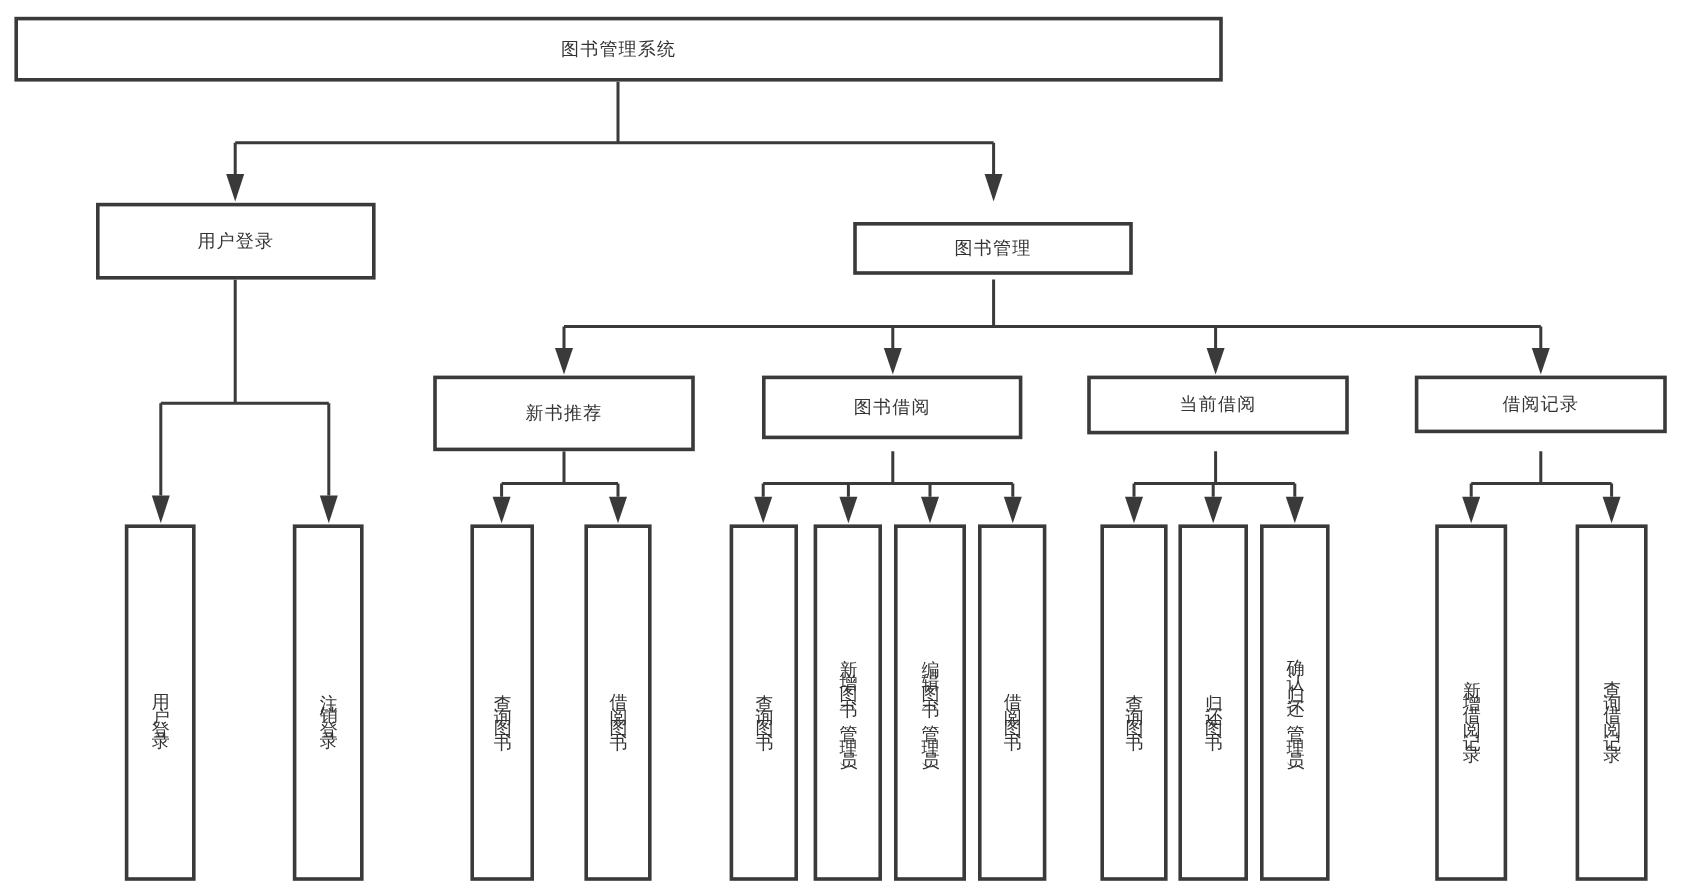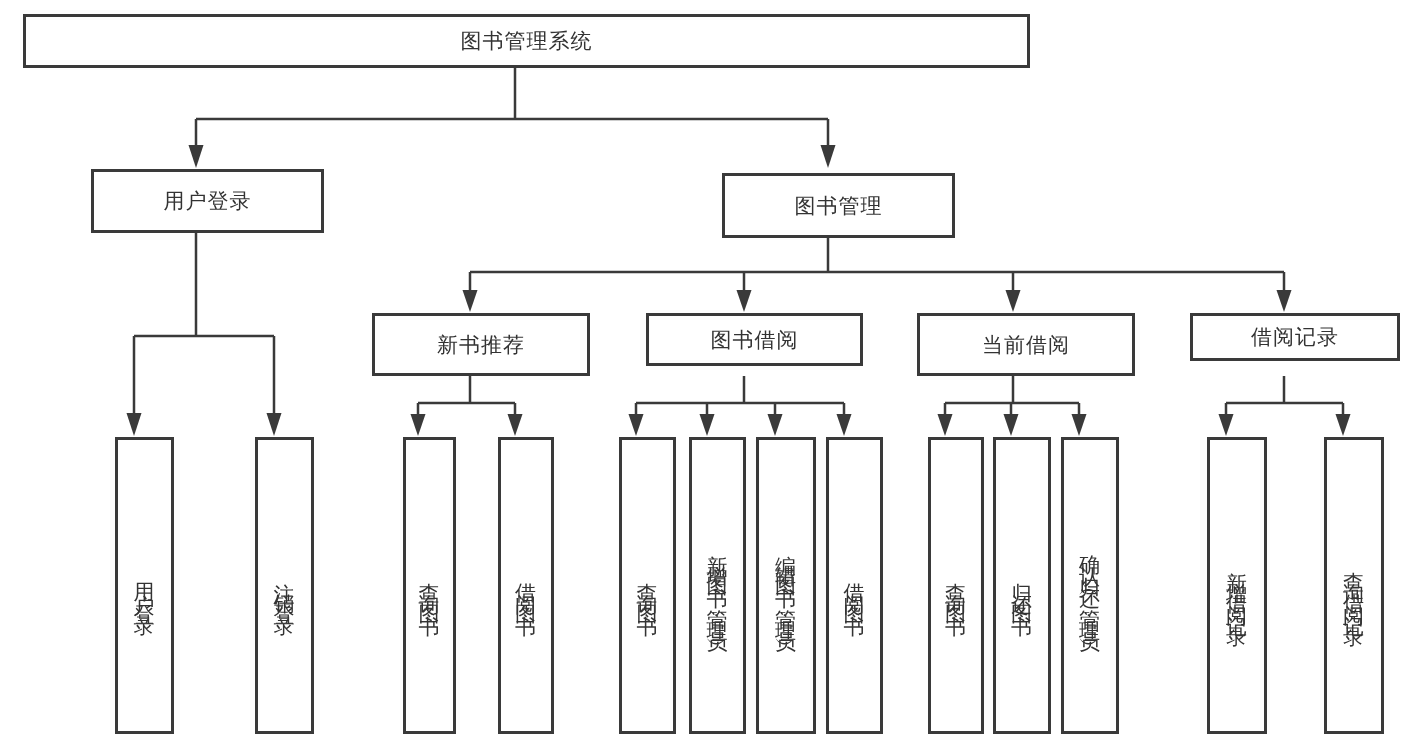--- a/index.html
+++ b/index.html
@@ -15,21 +15,21 @@
     font-family:"Liberation Sans","DejaVu Sans",sans-serif;
     color:var(--text);
   }
   .connectors{position:absolute;left:0;top:0;width:1405px;height:747px;}
   .connectors path{stroke:var(--line);stroke-width:2.5;fill:none;}
   .connectors polygon{fill:var(--line);stroke:none;}
   .box{
     position:absolute;box-sizing:border-box;
     border:3px solid var(--line);background:var(--background);
     display:flex;align-items:center;justify-content:center;
-    font-size:21px;letter-spacing:1px;color:var(--text);margin-left:11px;
+    font-size:15px;letter-spacing:1px;color:var(--text);
   }
   .box.v{
     writing-mode:vertical-lr;
     letter-spacing:11px;
     line-height:1;
     padding-top:4px;
   }
   .watermark{
     position:absolute;left:1186px;top:712px;width:212px;
     font-size:19px;letter-spacing:0px;color:var(--watermark);
@@ -73,25 +73,25 @@
     <polygon points="1071.5,414 1086.5,414 1079,436"></polygon>
 
     <path d="M1284 376 V403 M1226 403 H1343 M1226 403 V414 M1343 403 V414"></path>
     <polygon points="1218.5,414 1233.5,414 1226,436"></polygon>
     <polygon points="1335.5,414 1350.5,414 1343,436"></polygon>
   </svg>
 
   <div class="box h" style="left:12px;top:14px;width:1007px;height:54px">图书管理系统</div>
 
   <div class="box h" style="left:80px;top:169px;width:233px;height:64px">用户登录</div>
-  <div class="box h" style="left:711px;top:173px;width:233px;height:65px">图书管理</div>
+  <div class="box h" style="left:711px;top:185px;width:233px;height:44px">图书管理</div>
 
   <div class="box h" style="left:361px;top:313px;width:218px;height:63px">新书推荐</div>
   <div class="box h" style="left:635px;top:313px;width:217px;height:53px">图书借阅</div>
-  <div class="box h" style="left:906px;top:313px;width:218px;height:63px">当前借阅</div>
+  <div class="box h" style="left:906px;top:313px;width:218px;height:49px">当前借阅</div>
   <div class="box h" style="left:1179px;top:313px;width:210px;height:48px">借阅记录</div>
 
   <div class="box v" style="left:104px;top:437px;width:59px;height:297px">用户登录</div>
   <div class="box v" style="left:244px;top:437px;width:59px;height:297px">注销登录</div>
 
   <div class="box v" style="left:392px;top:437px;width:53px;height:297px">查询图书</div>
   <div class="box v" style="left:487px;top:437px;width:56px;height:297px">借阅图书</div>
 
   <div class="box v" style="left:608px;top:437px;width:57px;height:297px">查询图书</div>
   <div class="box v" style="left:678px;top:437px;width:57px;height:297px">新增图书（管理员）</div>

